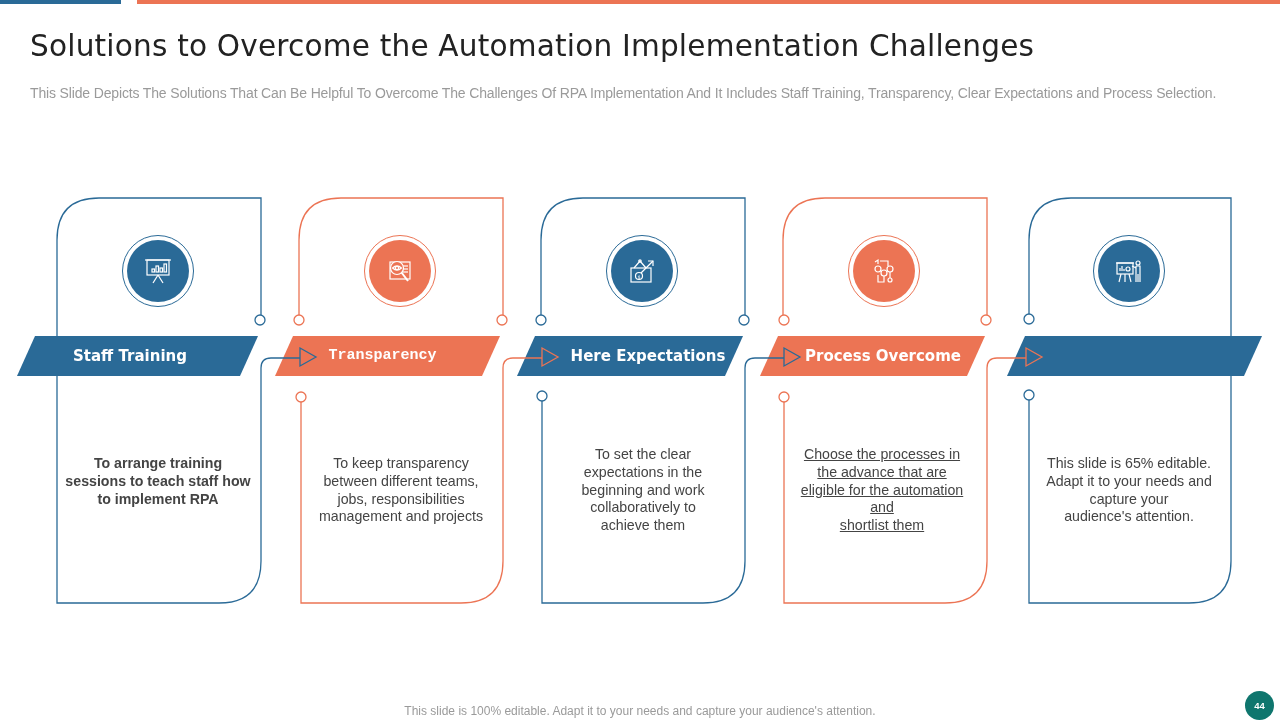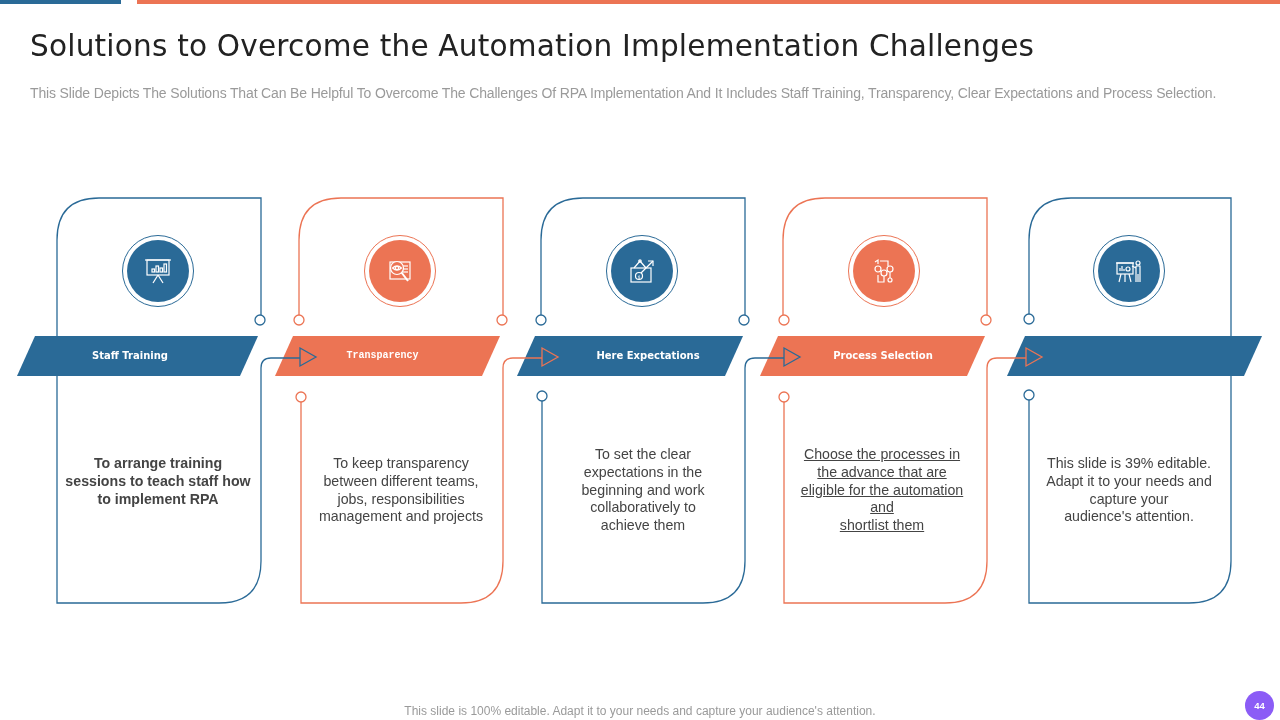--- a/index.html
+++ b/index.html
@@ -4,24 +4,24 @@
 <style>
   html, body { margin:0; padding:0; }
   body { width:1280px; height:720px; position:relative; background:#ffffff; overflow:hidden; font-family:"Liberation Sans", sans-serif; }
   .topbar-blue { position:absolute; left:0; top:0; width:121px; height:4px; background:#2a6a97; }
   .topbar-orange { position:absolute; left:137px; top:0; width:1143px; height:4px; background:#ec7454; }
   .title { position:absolute; left:30px; top:28px; font-family:"DejaVu Sans", sans-serif; font-weight:normal; font-size:30px; letter-spacing:0.2px; color:#222; white-space:nowrap; transform:scaleX(0.985); transform-origin:left; }
   .subtitle { position:absolute; left:30px; top:85px; font-size:14px; color:#9a9a9a; white-space:nowrap; letter-spacing:-0.15px; }
   svg.lines { position:absolute; left:0; top:0; }
   .icon-wrap { position:absolute; width:72px; height:72px; border-radius:50%; background:#fff; box-sizing:border-box; display:flex; align-items:center; justify-content:center; }
   .icon-inner { width:62px; height:62px; border-radius:50%; display:flex; align-items:center; justify-content:center; }
-  .banner-label { position:absolute; top:336px; height:40px; line-height:40px; color:#fff; font-family:"DejaVu Sans", sans-serif; font-weight:bold; font-size:10px; text-align:center; white-space:nowrap; }
+  .banner-label { position:absolute; top:336px; height:40px; line-height:40px; color:#fff; font-family:"DejaVu Sans", sans-serif; font-weight:bold; font-size:15px; text-align:center; white-space:nowrap; }
   .desc { position:absolute; width:190px; text-align:center; font-size:14.2px; line-height:17.8px; color:#444; white-space:pre-line; }
   .footer { position:absolute; left:0; width:1280px; top:704px; text-align:center; font-size:12px; color:#9a9a9a; }
-  .page-num { position:absolute; left:1245px; top:691px; width:29px; height:29px; border-radius:50%; background:#8b5cf6; color:#fff; font-size:9.5px; font-weight:bold; text-align:center; line-height:29px; }
+  .page-num { position:absolute; left:1245px; top:691px; width:29px; height:29px; border-radius:50%; background:#0f766e; color:#fff; font-size:9.5px; font-weight:bold; text-align:center; line-height:29px; }
 </style>
 </head>
 <body>
 
 <div class="topbar-blue"></div>
 <div class="topbar-orange"></div>
 
 <div class="title">Solutions to Overcome the Automation Implementation Challenges</div>
 <div class="subtitle">This Slide Depicts The Solutions That Can Be Helpful To Overcome The Challenges Of RPA Implementation And It Includes Staff Training, Transparency, Clear Expectations and Process Selection.</div>
 
@@ -152,39 +152,39 @@
       <circle cx="25" cy="8" r="2"></circle>
         <path d="M23,11 L27,11 L27,27 M23,11 L23,27 M25,19 L25,27"></path>
         <line x1="23" y1="13" x2="19" y2="11"></line>
     </svg>
   </div>
 </div>
 
 <div class="banner-label" style="left:25px; width:210px;">Staff Training</div>
 <div class="banner-label" style="left:300px; width:165px;font-family:Liberation Mono, monospace;">Transparency</div>
 <div class="banner-label" style="left:560px; width:176px;">Here Expectations</div>
-<div class="banner-label" style="left:800px; width:166px;">Process Selection</div>
+<div class="banner-label" style="left:800px; width:166px;">Process Overcome</div>
 <div class="banner-label" style="left:1050px; width:166px;margin-top:28px;">Add Text Here</div>
 
 <div class="desc" style="left:63px; top:455px;font-weight:bold;">To arrange training
 sessions to teach staff how
 to implement RPA</div>
 <div class="desc" style="left:306px; top:455px;">To keep transparency
 between different teams,
 jobs, responsibilities
 management and projects</div>
 <div class="desc" style="left:548px; top:446px;">To set the clear
 expectations in the
 beginning and work
 collaboratively to
 achieve them</div>
 <div class="desc" style="left:787px; top:446px;text-decoration:underline;">Choose the processes in
 the advance that are
 eligible for the automation
 and
 shortlist them</div>
-<div class="desc" style="left:1034px; top:455px;">This slide is 39% editable.
+<div class="desc" style="left:1034px; top:455px;">This slide is 65% editable.
 Adapt it to your needs and
 capture your
 audience's attention.</div>
 
 <div class="footer">This slide is 100% editable. Adapt it to your needs and capture your audience's attention.</div>
 <div class="page-num">44</div>
 
 </body></html>

